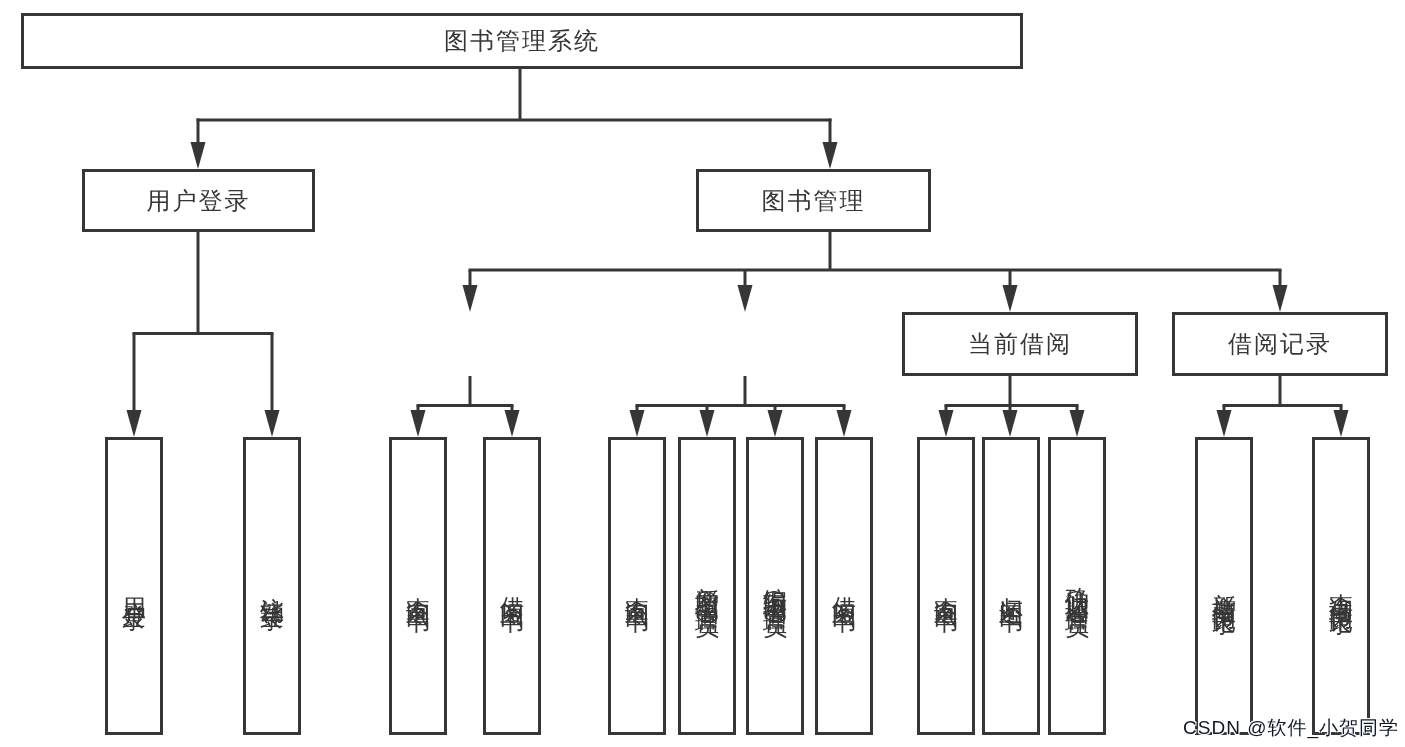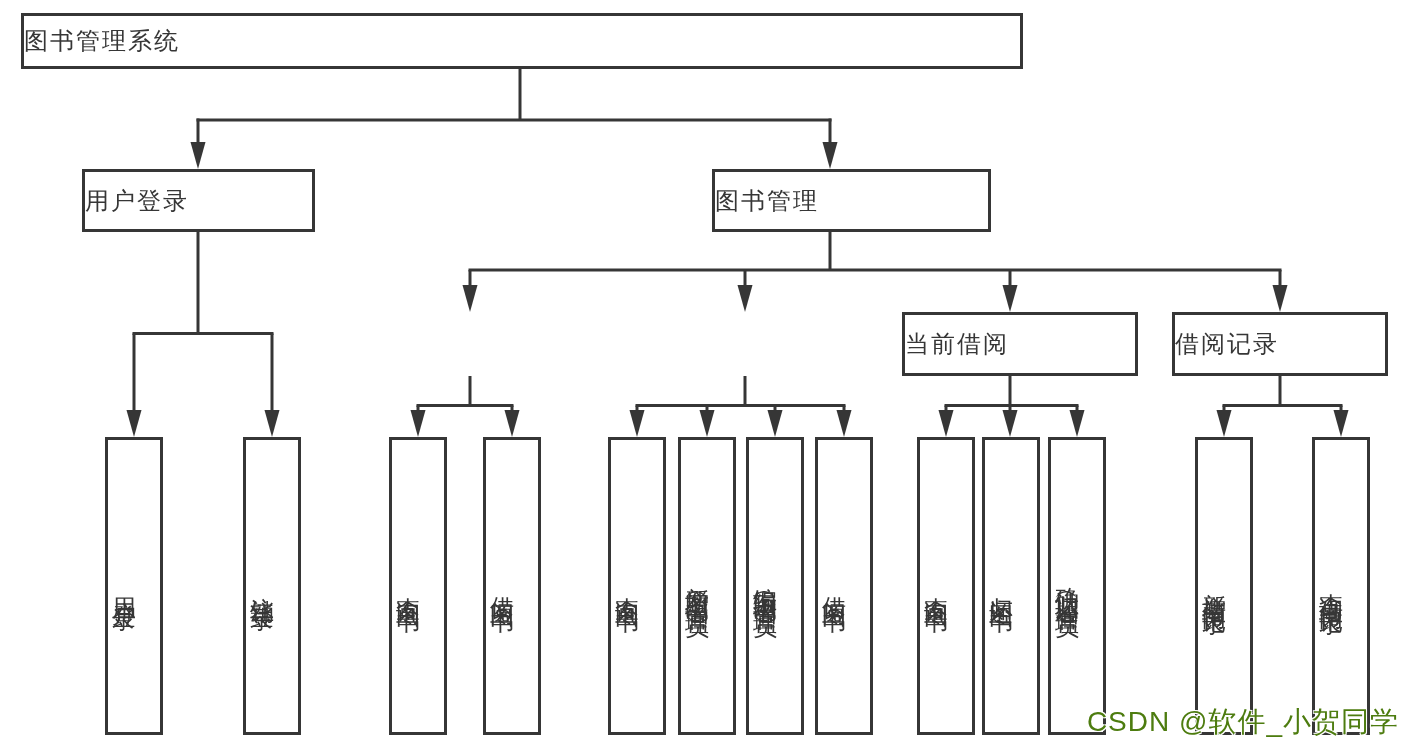--- a/index.html
+++ b/index.html
@@ -12,40 +12,41 @@
     overflow: hidden;
   }
   .wires { position: absolute; left: 0; top: 0; }
   .node {
     position: absolute;
     background: #ffffff;
     border: 3px solid #363636;
     box-sizing: border-box;
     display: flex;
     align-items: center;
+    justify-content: center;
     color: #363636;
   }
   .node.h span {
     font-size: 24px;
     letter-spacing: 2px;
     white-space: nowrap;
   }
   .node.v span {
     writing-mode: vertical-rl;
     text-orientation: mixed;
     font-size: 24px;
     letter-spacing: 4px;
     white-space: nowrap;
   }
   .watermark {
     position: absolute;
     right: 6px;
     bottom: 6px;
-    font-size: 28px;
-    color: #4d7c0f;
+    font-size: 19px;
+    color: #0f172a;
     letter-spacing: 1px;
     text-shadow: 1px 1px 0 #ffffff, -1px -1px 0 #ffffff, 1px -1px 0 #ffffff, -1px 1px 0 #ffffff;
     white-space: nowrap;
   }
 </style>
 </head>
 <body>
 
 <div class="canvas">
 
@@ -115,21 +116,21 @@
     </g>
   </svg>
 
   <div class="node h" style="left:21px; top:13px; width:1002px; height:56px">
     <span>图书管理系统</span>
   </div>
 
   <div class="node h" style="left:82px; top:169px; width:233px; height:63px">
     <span>用户登录</span>
   </div>
-  <div class="node h" style="left:712px; top:169px; width:279px; height:63px">
+  <div class="node h" style="left:696px; top:169px; width:235px; height:63px">
     <span>图书管理</span>
   </div>
 
   <div class="node h" style="left:902px; top:312px; width:236px; height:64px">
     <span>当前借阅</span>
   </div>
   <div class="node h" style="left:1172px; top:312px; width:216px; height:64px">
     <span>借阅记录</span>
   </div>
 

